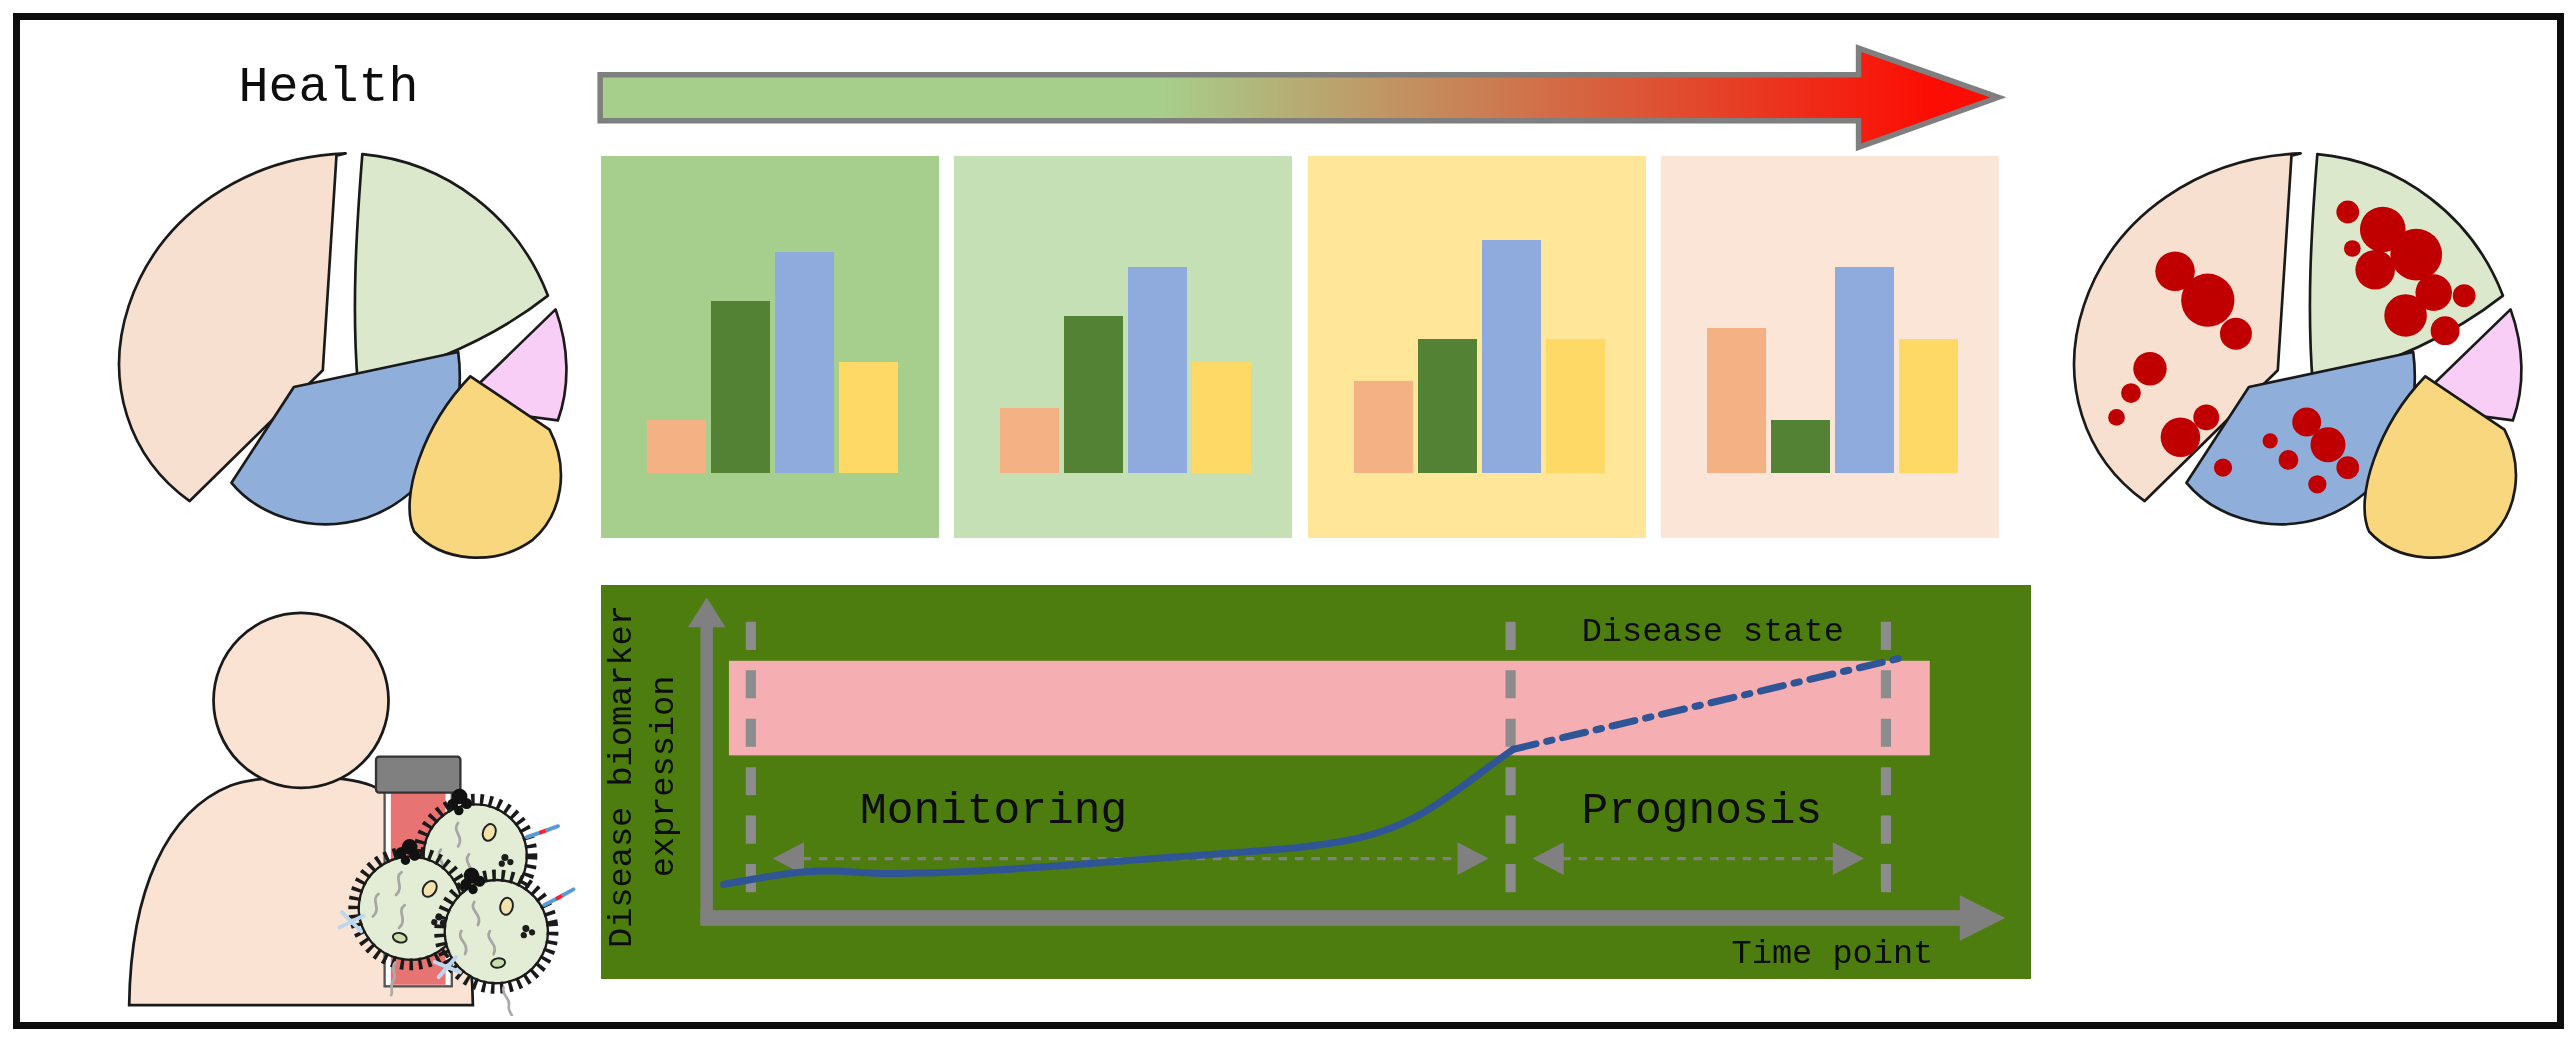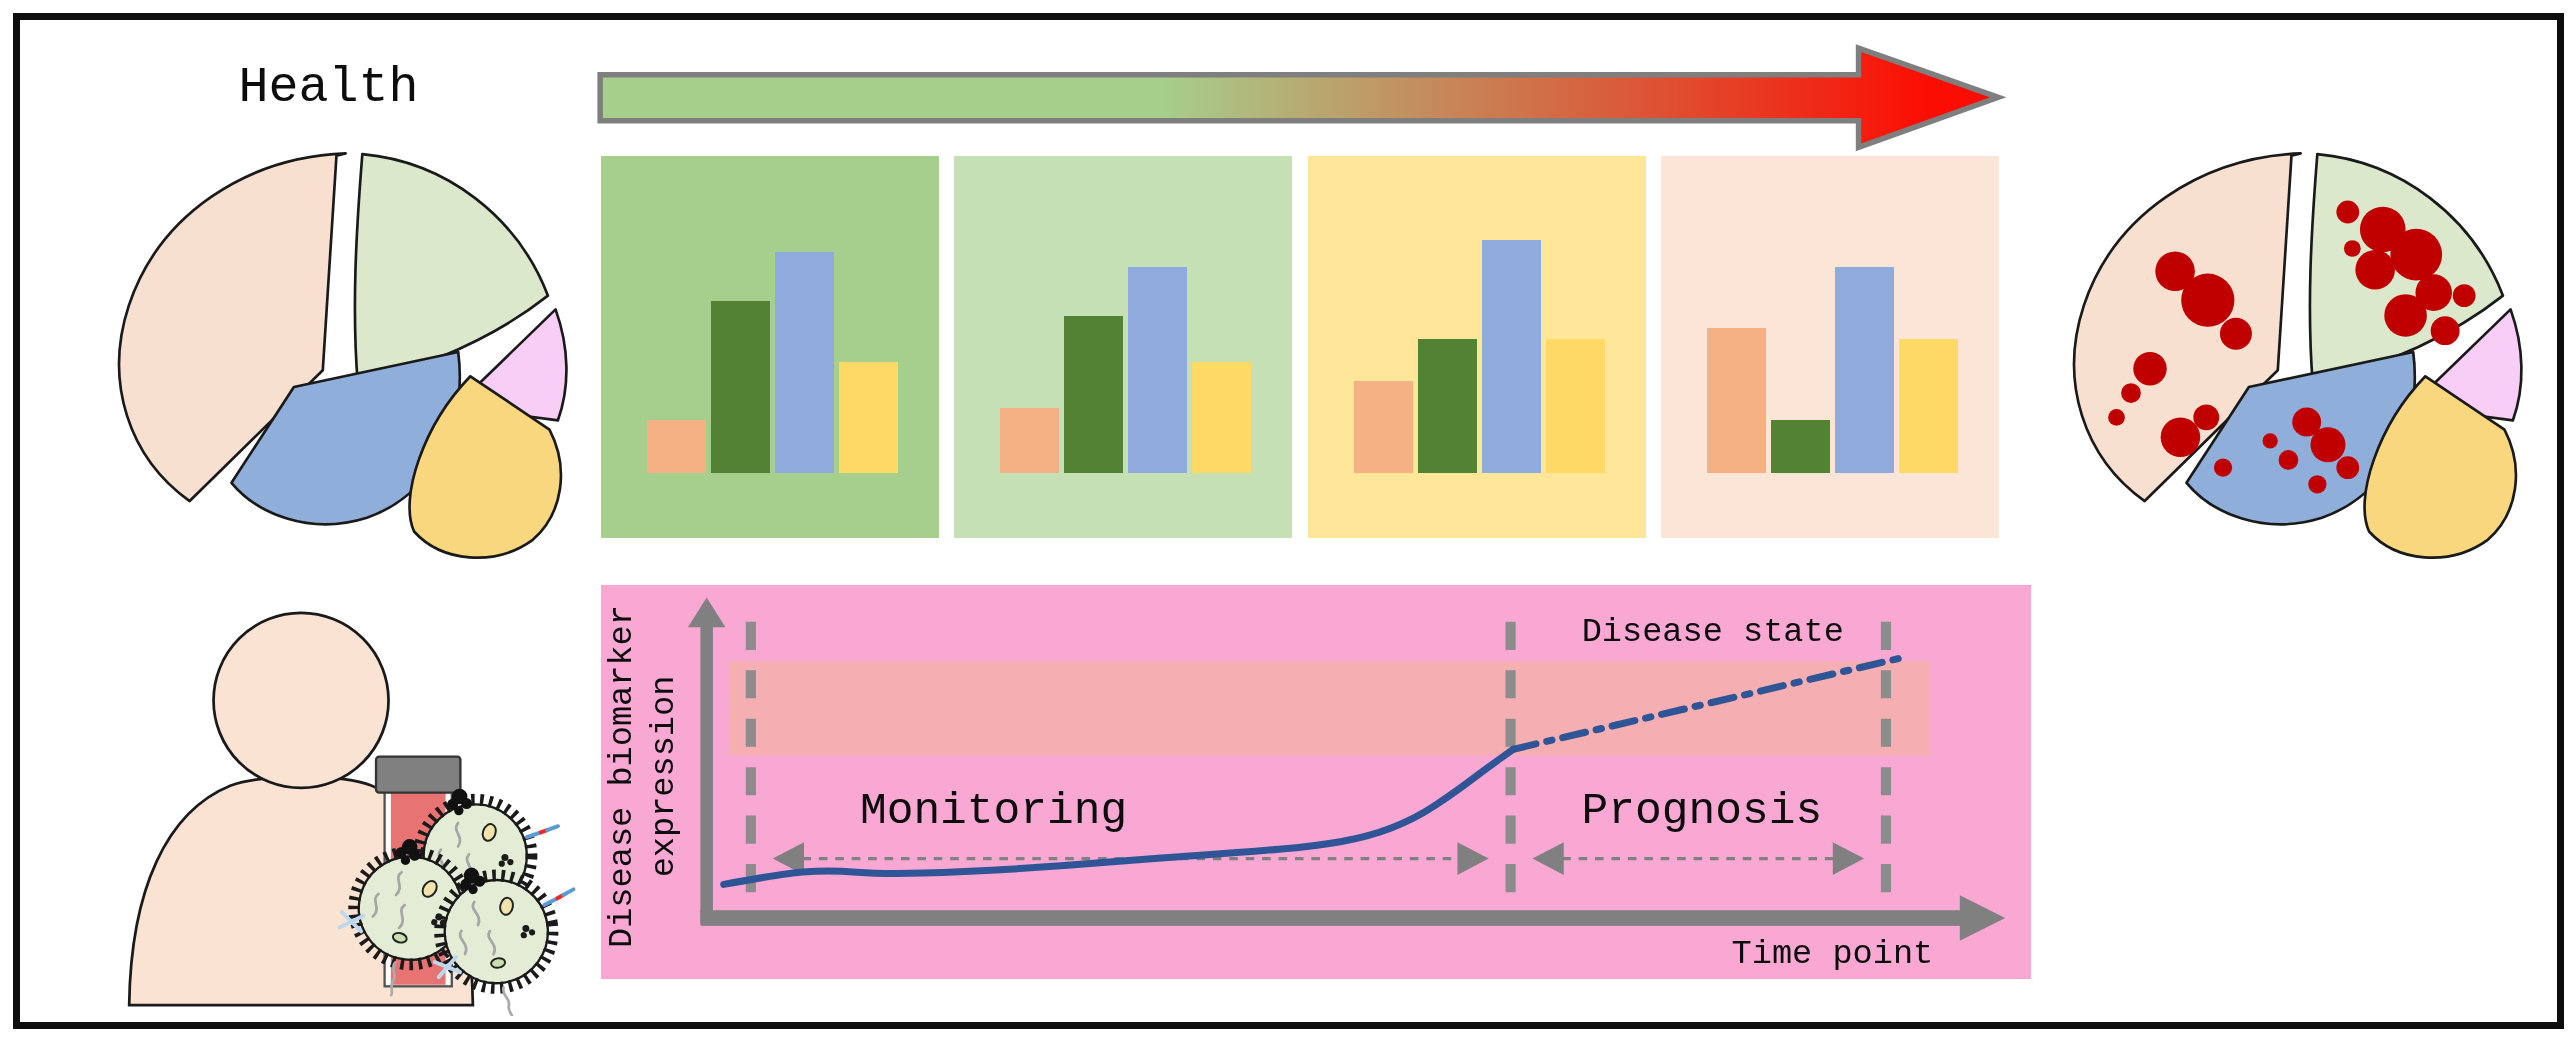--- a/index.html
+++ b/index.html
@@ -10,21 +10,21 @@
   .frame{position:absolute;left:12.5px;top:12.5px;right:12.5px;bottom:23.5px;border:7px solid #0d0d0d;}
   .big-label{position:absolute;top:59px;width:469px;text-align:center;font-size:50px;color:#0d0d0d;}
   #health-label{left:94px;}
   #disease-label{left:2072px;}
   .stage-panel{position:absolute;top:156px;width:338px;height:382px;}
   #stage-panel-1{left:601px;}
   #stage-panel-2{left:954px;}
   #stage-panel-3{left:1308px;}
   #stage-panel-4{left:1661px;}
   .bar{position:absolute;}
-  .plot-wrap{position:absolute;left:601px;top:585px;width:1430px;height:394px;background:#f9a8d4;}
+  .plot-wrap{position:absolute;left:601px;top:585px;width:1430px;height:394px;background:#4d7c0f;}
   .plot-wrap svg{position:absolute;left:0;top:0;}
   .illus{position:absolute;}
   .axis-label{font-size:43px;fill:#0d0d0d;}
   .zone-label{font-size:57px;fill:#0d0d0d;}
   .vline{stroke-width:13;stroke-dasharray:36 26;fill:none;}
   .span-line{stroke-width:4;stroke-dasharray:11 10;fill:none;}
 </style>
 </head>
 <body>
 

